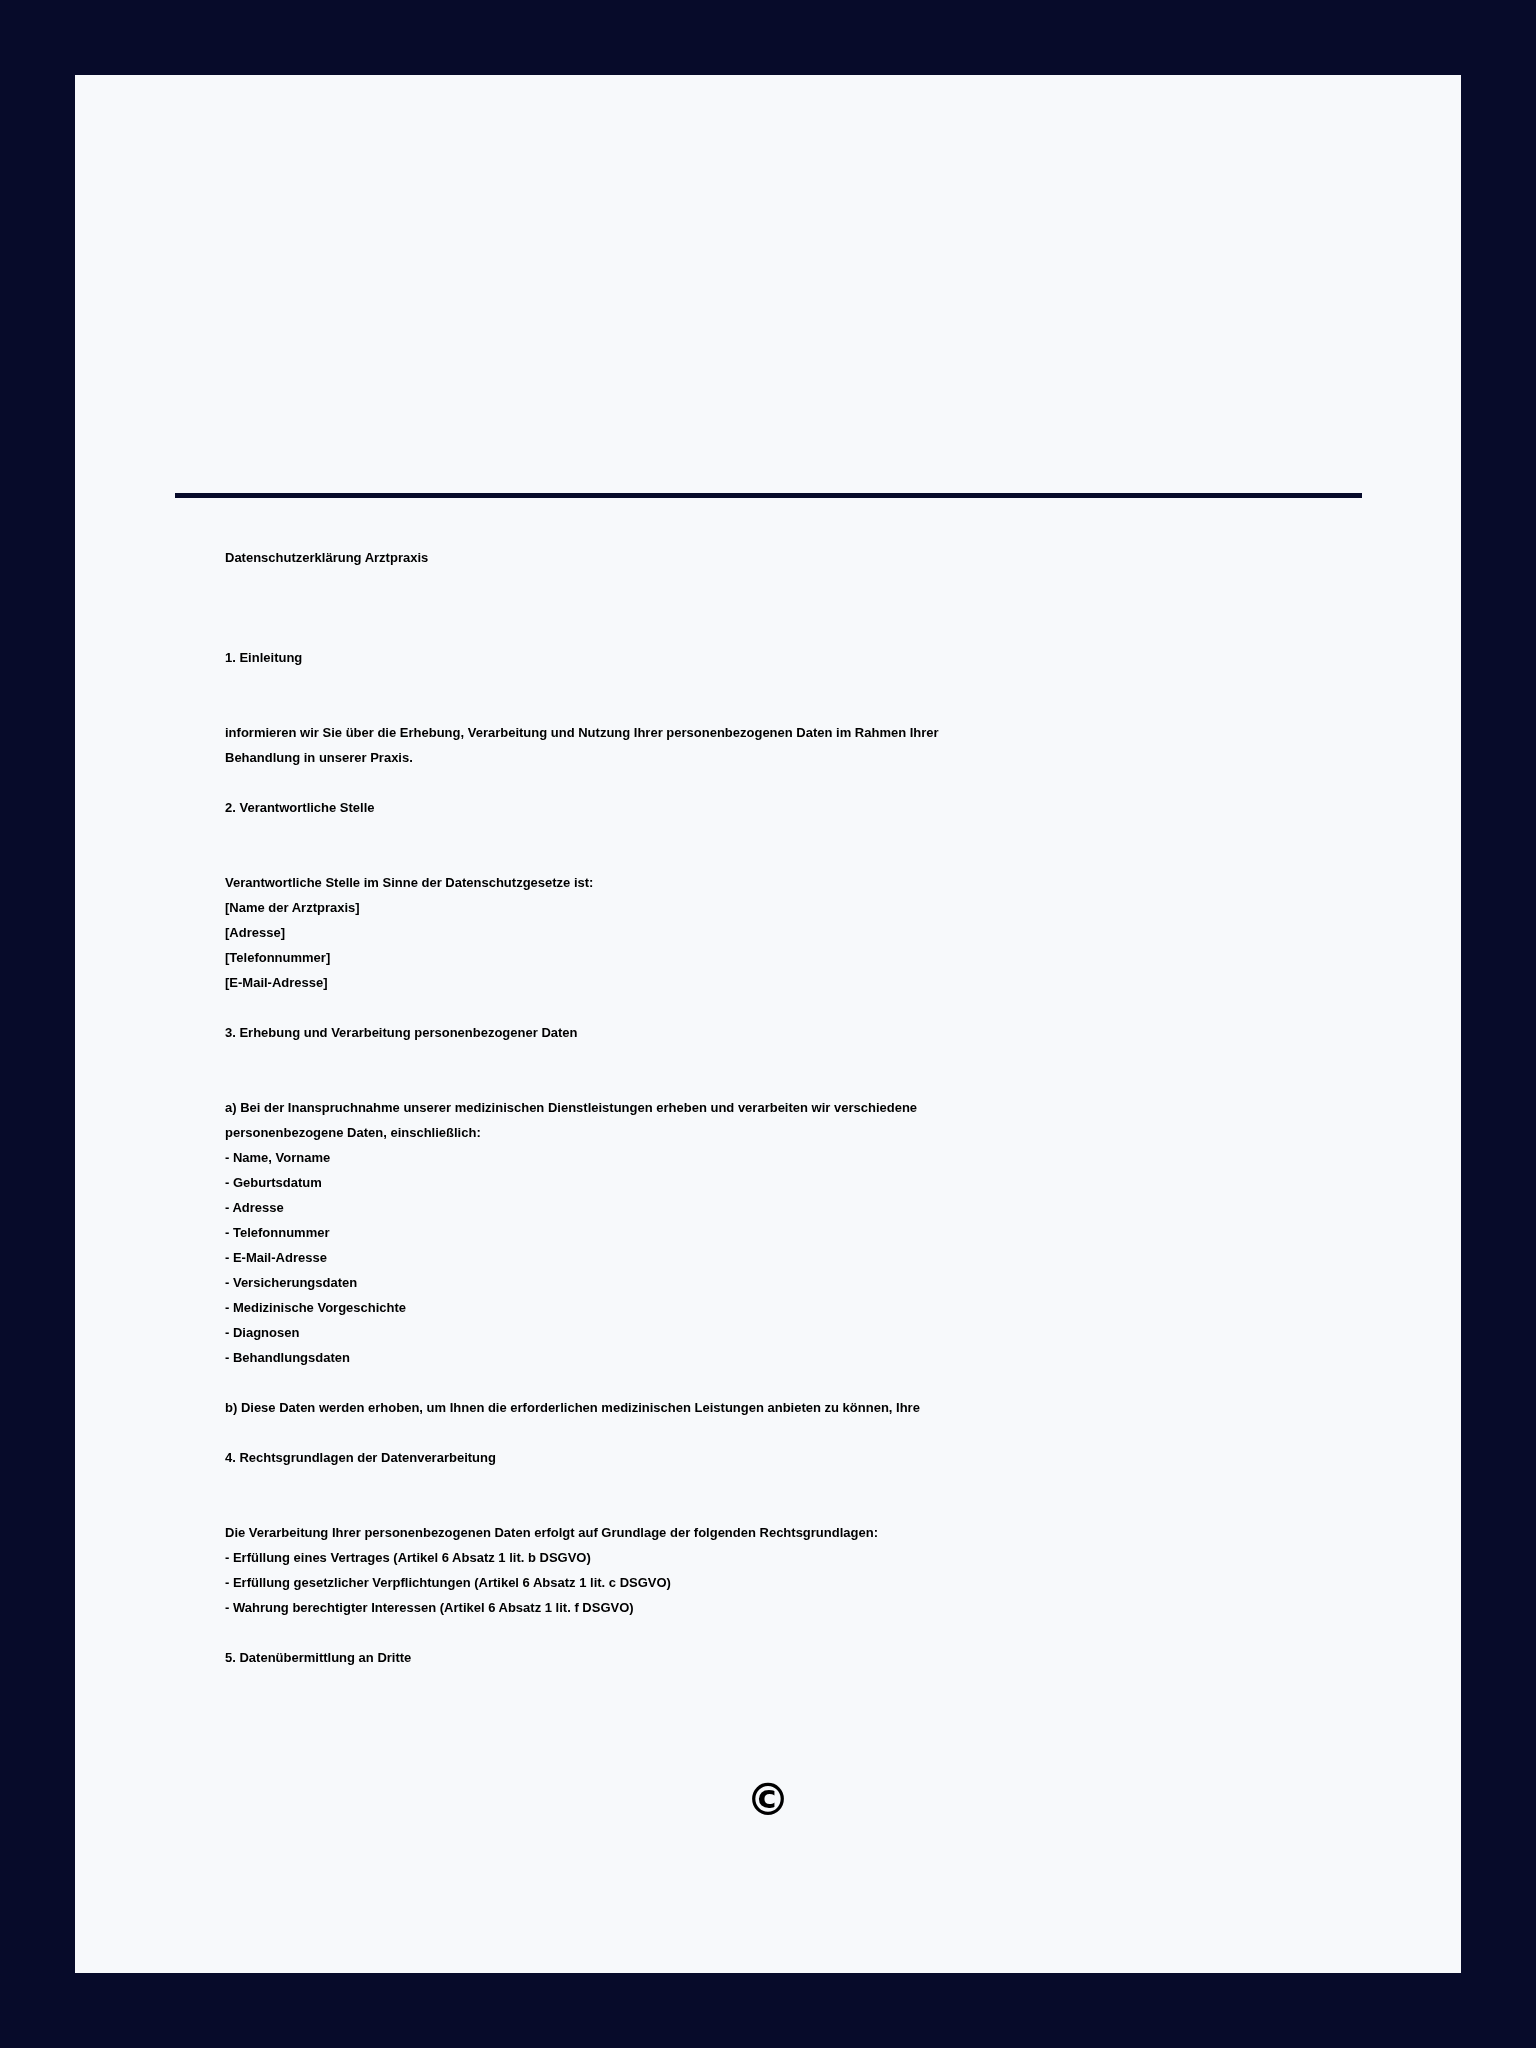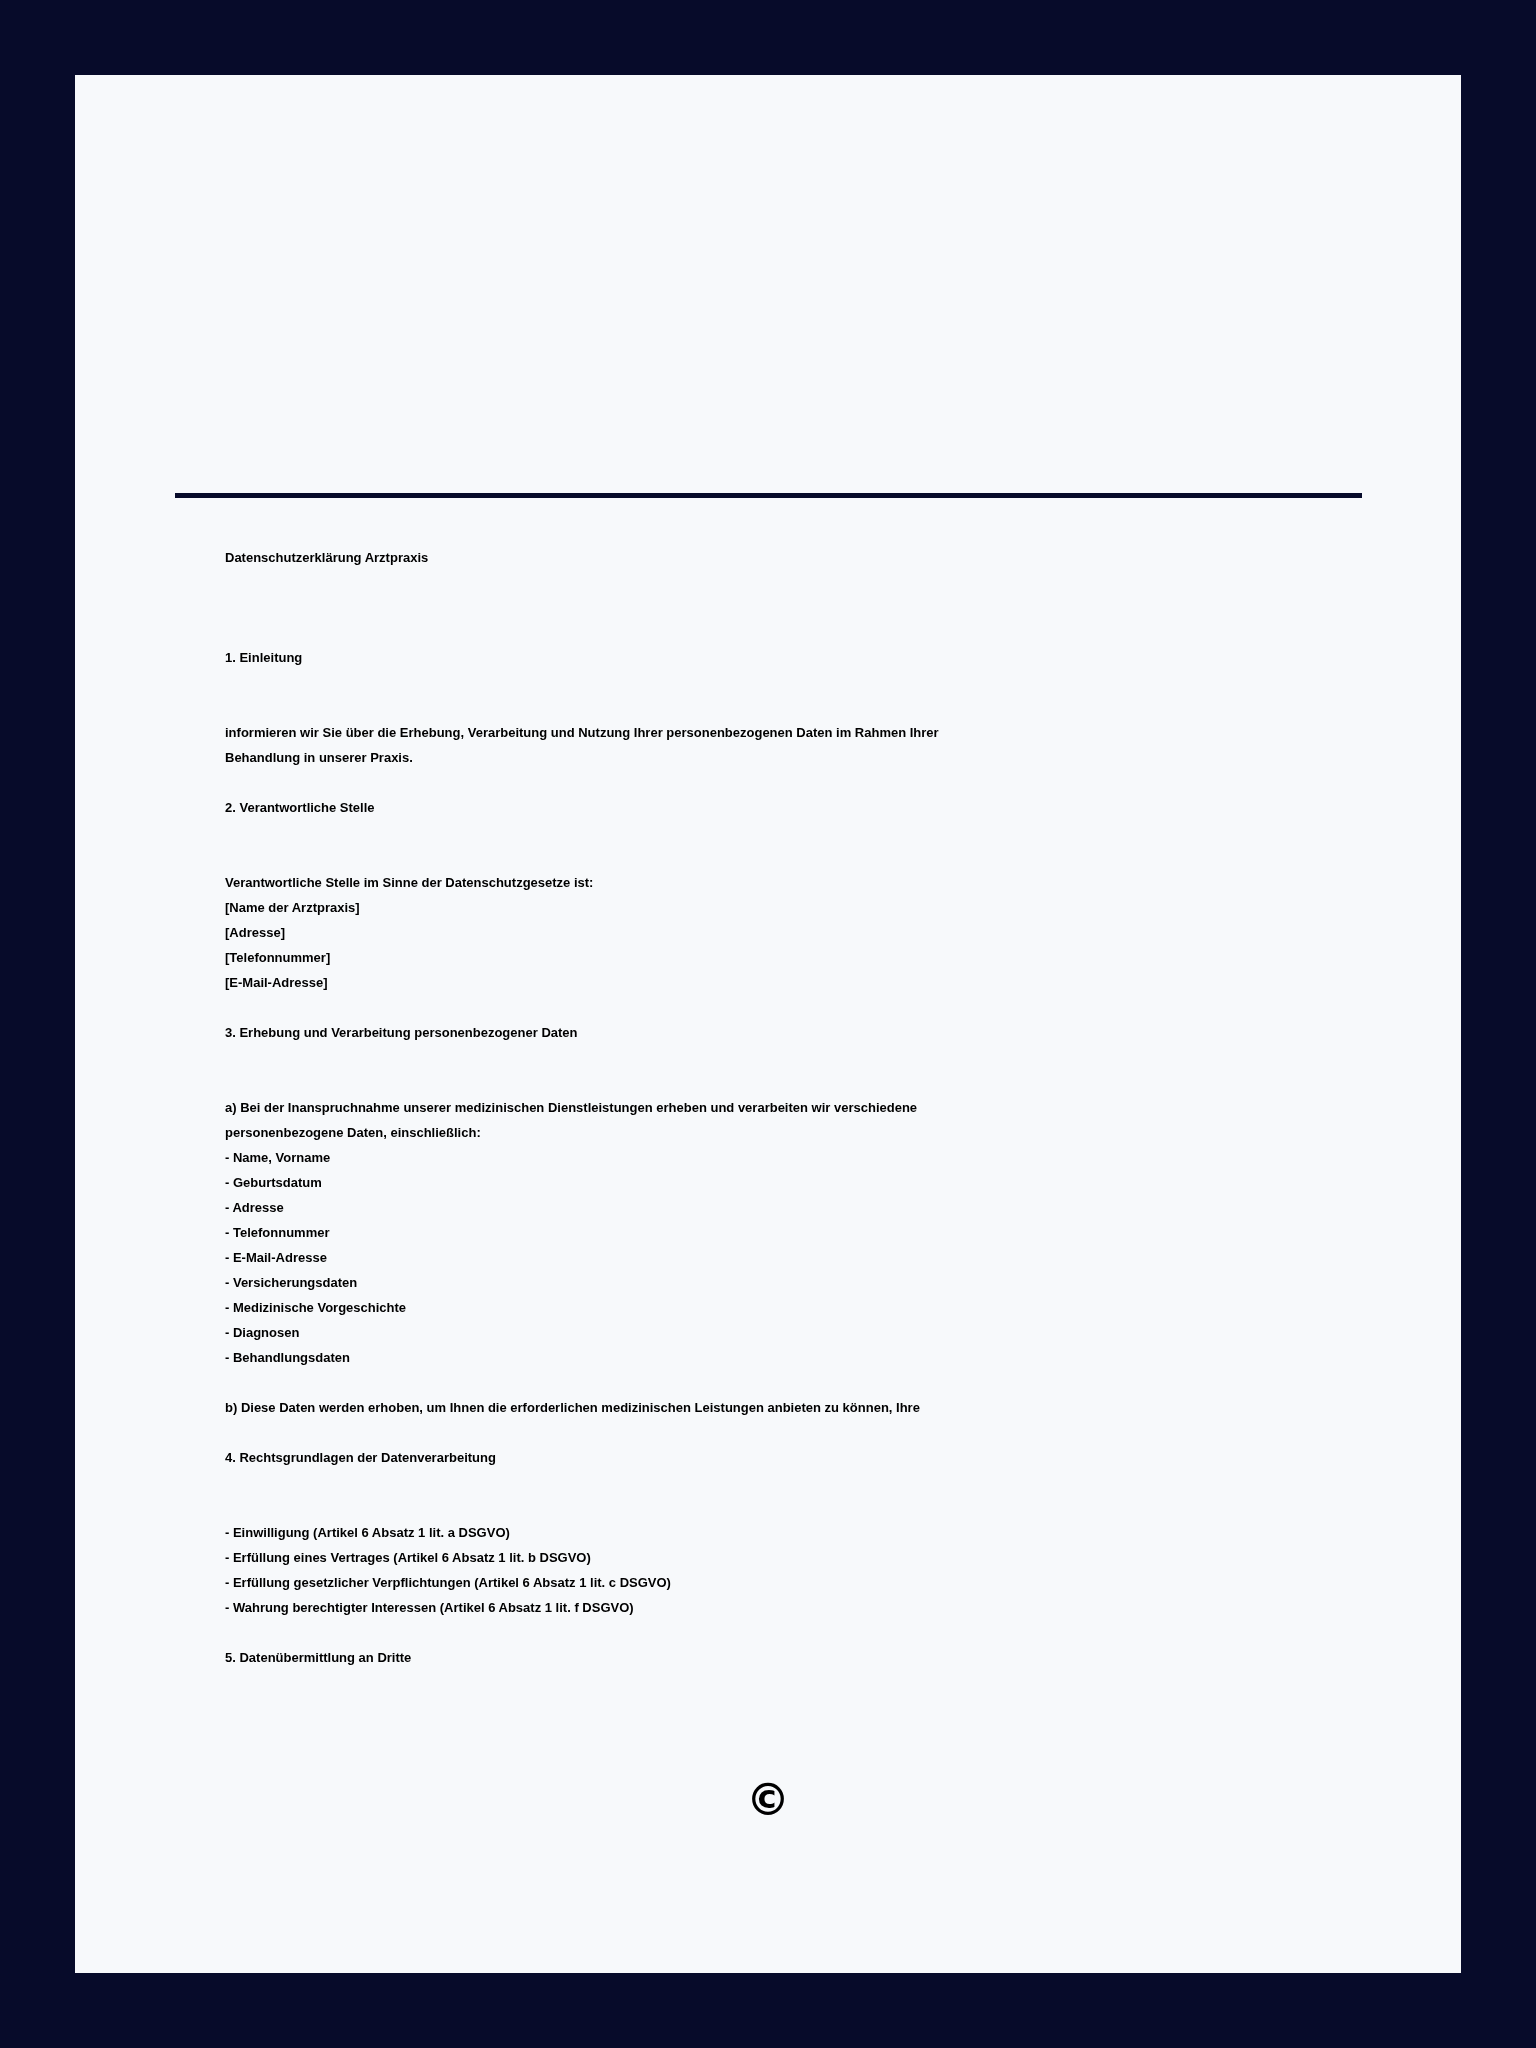--- a/index.html
+++ b/index.html
@@ -120,21 +120,21 @@
     <span class="line">- Versicherungsdaten</span>
     <span class="line">- Medizinische Vorgeschichte</span>
     <span class="line">- Diagnosen</span>
     <span class="line">- Behandlungsdaten</span>
     <div class="gap1"></div>
     <span class="line">b) Diese Daten werden erhoben, um Ihnen die erforderlichen medizinischen Leistungen anbieten zu können, Ihre</span>
     <div class="gap1"></div>
 
     <span class="line">4. Rechtsgrundlagen der Datenverarbeitung</span>
     <div class="gap2"></div>
-    <span class="line">- Einwilligung (Artikel 6 Absatz 1 lit. a DSGVO)</span>
+    <span class="line">Die Verarbeitung Ihrer personenbezogenen Daten erfolgt auf Grundlage der folgenden Rechtsgrundlagen:</span>
     <span class="line">- Erfüllung eines Vertrages (Artikel 6 Absatz 1 lit. b DSGVO)</span>
     <span class="line">- Erfüllung gesetzlicher Verpflichtungen (Artikel 6 Absatz 1 lit. c DSGVO)</span>
     <span class="line">- Wahrung berechtigter Interessen (Artikel 6 Absatz 1 lit. f DSGVO)</span>
     <div class="gap1"></div>
 
     <span class="line">5. Datenübermittlung an Dritte</span>
   </div>
 
   <div class="copyright">©</div>
 </div>

